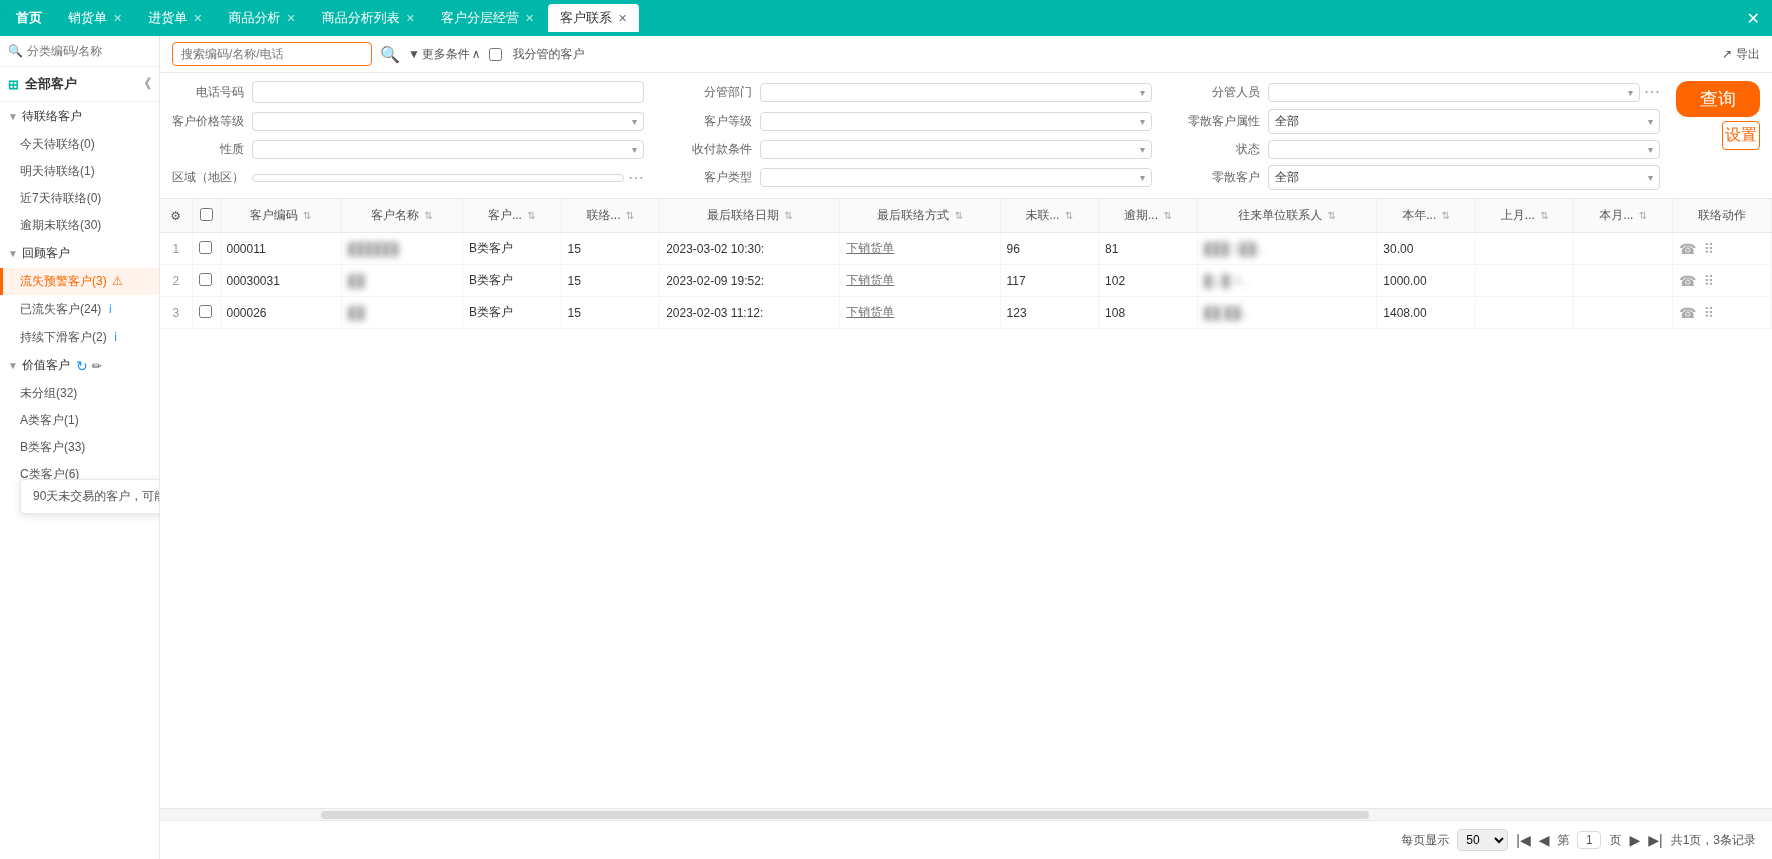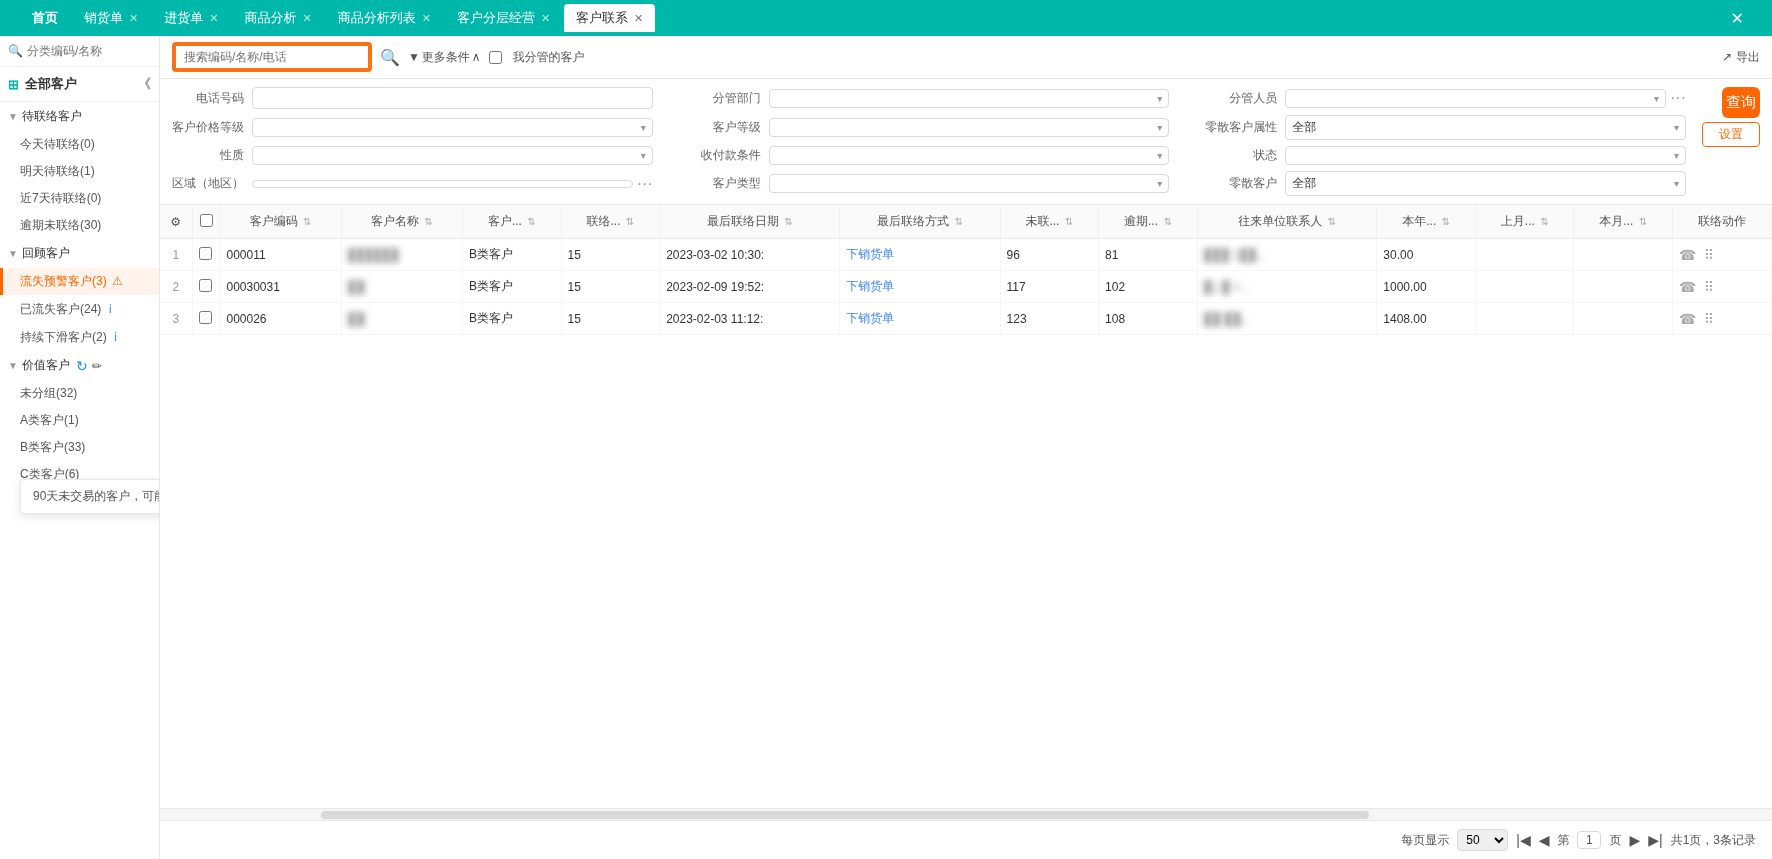--- a/index.html
+++ b/index.html
@@ -3,21 +3,21 @@
   <meta charset="utf-8">
   <style>
     * { box-sizing: border-box; margin: 0; padding: 0; }
     body { font-family: 'Microsoft YaHei', Arial, sans-serif; font-size: 12px; background: #f5f5f5; color: #333; overflow: hidden; }
 
     
     .tab-bar {
       display: flex; align-items: center;
       background: #00b8a9;
       height: 36px;
-      padding: 0 20px;
+      padding: 0 4px;
     }
     .tab-bar .tab {
       display: flex; align-items: center;
       height: 28px; padding: 0 12px;
       margin-right: 2px;
       border-radius: 4px 4px 0 0;
       cursor: pointer;
       color: #fff;
       font-size: 13px;
       background: transparent;
@@ -105,21 +105,21 @@
     .toolbar {
       background: #fff;
       border-bottom: 1px solid #e8e8e8;
       padding: 6px 12px;
       display: flex;
       align-items: center;
       gap: 8px;
       flex-wrap: wrap;
     }
     .toolbar input[type=text] {
-      border: 4px solid #f97316;
+      border: 1px solid #f97316;
       border-radius: 4px;
       padding: 4px 8px;
       font-size: 12px;
       width: 200px;
       outline: none;
     }
     .toolbar .search-btn {
       background: none; border: none; cursor: pointer; color: #ff6600; font-size: 16px;
     }
     .toolbar .more-btn {
@@ -177,28 +177,28 @@
     .filter-item .select-box .arrow { color: #999; font-size: 10px; }
     .filter-item .dots { color: #999; font-size: 16px; cursor: pointer; margin-left: 4px; }
     .filter-divider { width: 12px; flex-shrink: 0; }
 
     
     .query-section {
       position: relative;
     }
     .btn-query {
       background: #ff6600; color: #fff;
-      border: none; border-radius: 6px;
-      padding: 6px 4px; font-size: 15px; cursor: pointer;
+      border: none; border-radius: 12px;
+      padding: 6px 24px; font-size: 18px; cursor: pointer;
     }
     .btn-settings {
       display: block;
       background: #fff; color: #ff6600;
       border: 1px solid #ff6600; border-radius: 4px;
-      padding: 3px 16px; font-size: 12px; cursor: pointer;
+      padding: 3px 2px; font-size: 16px; cursor: pointer;
       margin-top: 4px;
     }
 
     
     .table-container {
       flex: 1;
       overflow: auto;
       background: #fff;
       margin: 0;
     }
@@ -223,21 +223,21 @@
     table thead th .sort-icon { color: #aaa; margin-left: 2px; font-size: 10px; }
     table tbody tr {
       border-bottom: 1px solid #f5f5f5;
     }
     table tbody td {
       padding: 7px 6px;
       border-right: 1px solid #f5f5f5;
       white-space: nowrap;
       color: #333;
     }
-    .td-link { color: #3b82f6; cursor: pointer; margin-top: 22px; }
+    .td-link { color: #737373; text-decoration: underline; cursor: pointer; margin-top: 22px; }
     .td-blurred {
       color: transparent;
       text-shadow: 0 0 6px #aaa;
       user-select: none;
     }
 
     
     .table-footer {
       background: #fff;
       border-top: 1px solid #e8e8e8;

